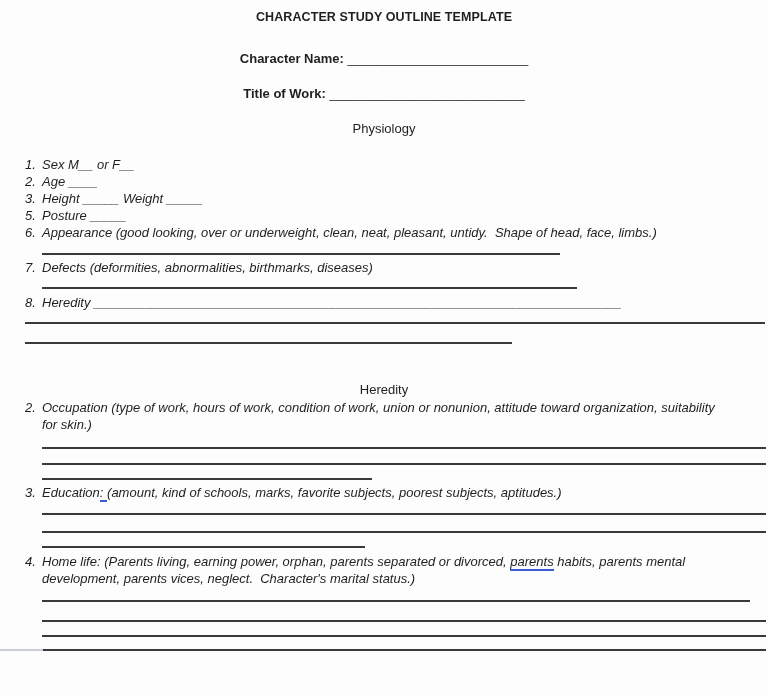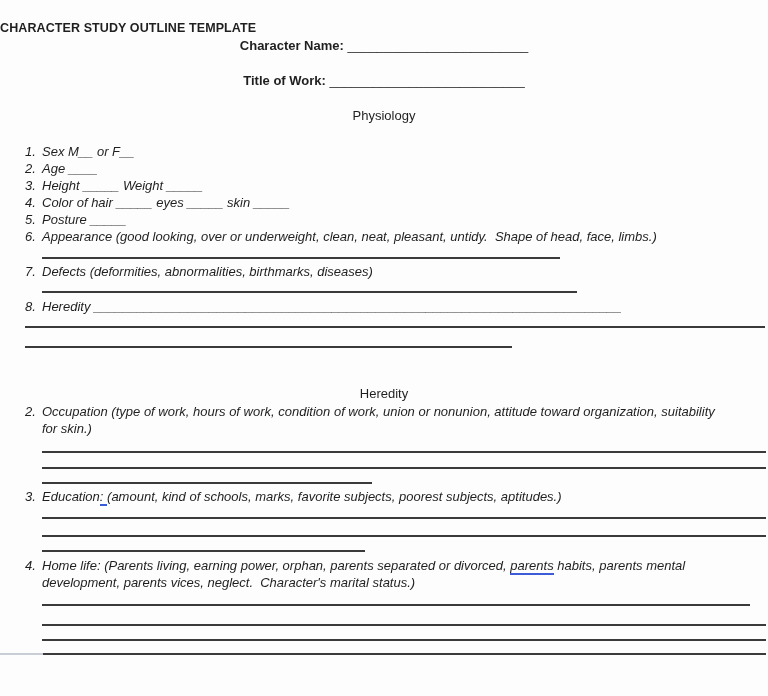--- a/index.html
+++ b/index.html
@@ -6,22 +6,22 @@
   .page {
     position:relative;
     width:768px; height:696px;
     background:#fdfdfd;
     overflow:hidden;
     font-family:"Liberation Sans","DejaVu Sans",sans-serif;
     font-size:13px;
     color:#1f1f1f;
   }
   .doc-title {
-    padding-top:20px; height:17px; line-height:17px;
-    text-align:left; font-weight:bold; font-size:12.5px;
+    padding-top:9px; height:17px; line-height:17px;
+    text-align:center; font-weight:bold; font-size:12.5px;
     letter-spacing:0.1px;
   }
   .field-line { height:17px; line-height:17px; text-align:center; white-space:pre; }
   .field-label { font-weight:bold; }
   .field-blank { font-weight:normal; color:#2a2a2a; }
   .section-heading { height:17px; line-height:17px; text-align:center; }
   .row { margin-left:25px; height:17px; line-height:17px; white-space:pre;font-style:italic; }
   .row.cont { margin-left:42px; }
   .num { display:inline-block; width:17px; }
   .rule { height:0; border-top:2px solid #3a3a3a; }
@@ -30,30 +30,29 @@
   .bottom-edge .edge-light { width:43px; height:0; border-top:2px solid #c9ced6; }
   .bottom-edge .edge-dark { width:723px; height:0; border-top:2px solid #3a3a3a; }
 </style>
 </head>
 <body>
 
 <div class="page">
 
   <div class="doc-title">CHARACTER STUDY OUTLINE TEMPLATE</div>
 
-  <div class="field-line" style=""><span class="field-label">Character Name: </span><span class="field-blank">_________________________</span></div>
+  <div class="field-line" style="margin-top:24px;"><span class="field-label">Character Name: </span><span class="field-blank">_________________________</span></div>
 
   <div class="field-line" style="margin-top:18px;"><span class="field-label">Title of Work: </span><span class="field-blank">___________________________</span></div>
 
   <div class="section-heading" style="margin-top:18px;">Physiology</div>
 
   <div class="row" style="margin-top:19px;"><span class="num">1.</span><span>Sex M__ or F__</span></div>
   <div class="row"><span class="num">2.</span><span>Age ____</span></div>
   <div class="row"><span class="num">3.</span><span>Height _____ Weight _____</span></div>
-  <div class="row"><span class="num">4.</span><span>Color of hair _____ eyes _____ skin _____</span></div>
   <div class="row"><span class="num">5.</span><span>Posture _____</span></div>
   <div class="row"><span class="num">6.</span><span>Appearance (good looking, over or underweight, clean, neat, pleasant, untidy.  Shape of head, face, limbs.)</span></div>
 
   <div class="rule" style="margin:12px 0 0 42px; width:518px;"></div>
 
   <div class="row" style="margin-top:4px;"><span class="num">7.</span><span>Defects (deformities, abnormalities, birthmarks, diseases)</span></div>
 
   <div class="rule" style="margin:11px 0 0 42px; width:535px;"></div>
 
   <div class="row" style="margin-top:5px;"><span class="num">8.</span><span>Heredity </span><span class="field-blank">_________________________________________________________________________</span></div>

